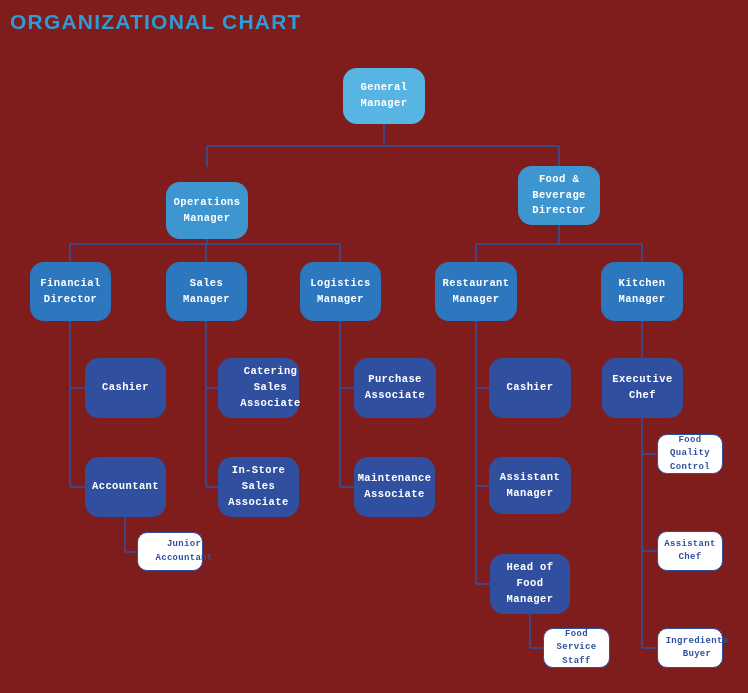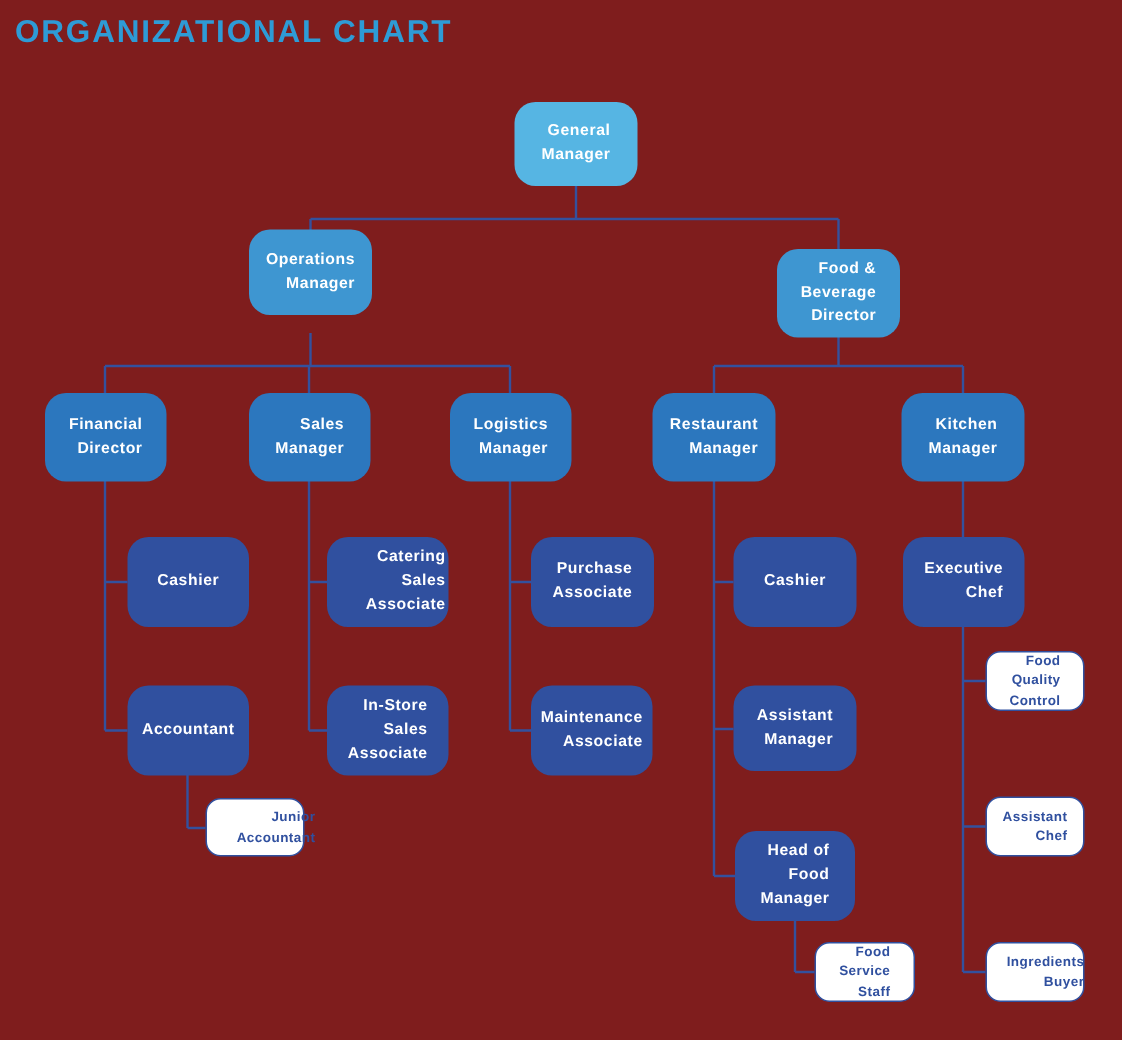--- a/index.html
+++ b/index.html
@@ -28,29 +28,30 @@
     position: absolute;
     left: 0;
     top: 0;
     pointer-events: none;
   }
   .node {
     position: absolute;
     display: flex;
     align-items: center;
     justify-content: center;
-    text-align: right;
+    text-align: center;
     font-weight: 700;
     font-size: 10.5px;
     line-height: 1.5;
     letter-spacing: 0.4px;
     white-space: pre-line;
     border-radius: 14px;
     color: #ffffff;
     box-sizing: border-box;
+    font-family: Liberation Mono, monospace;
   }
   .l1 { background: #56B5E3; }
   .l2 { background: #3E96D1; }
   .l3 { background: #2C77BE; }
   .l4 { background: #30509F; }
   .outline {
     background: #ffffff;
     color: #30509F;
     border: 1.5px solid #30509F;
     border-radius: 10px;
@@ -77,21 +78,21 @@
       <path d="M476 320 V584 M476 388 H489 M476 486 H489 M476 584 H490"></path>
       <path d="M642 320 V359"></path>
       <path d="M642 417 V648 M642 454 H657 M642 551 H657 M642 648 H657"></path>
       <path d="M125 516 V552 M125 552 H137"></path>
       <path d="M530 613 V648 M530 648 H543"></path>
     </g>
   </svg>
 
   <div class="node l1" style="left:343px; top:68px;  width:82px; height:56px;">General
 Manager</div>
-  <div class="node l2" style="left:166px; top:153px; width:82px; height:57px;">Operations
+  <div class="node l2" style="left:166px; top:182px; width:82px; height:57px;">Operations
 Manager</div>
   <div class="node l2" style="left:518px; top:166px; width:82px; height:59px;">Food &amp;
 Beverage
 Director</div>
   <div class="node l3" style="left:30px;  top:262px; width:81px; height:59px;">Financial
 Director</div>
   <div class="node l3" style="left:166px; top:262px; width:81px; height:59px;">Sales
 Manager</div>
   <div class="node l3" style="left:300px; top:262px; width:81px; height:59px;">Logistics
 Manager</div>

